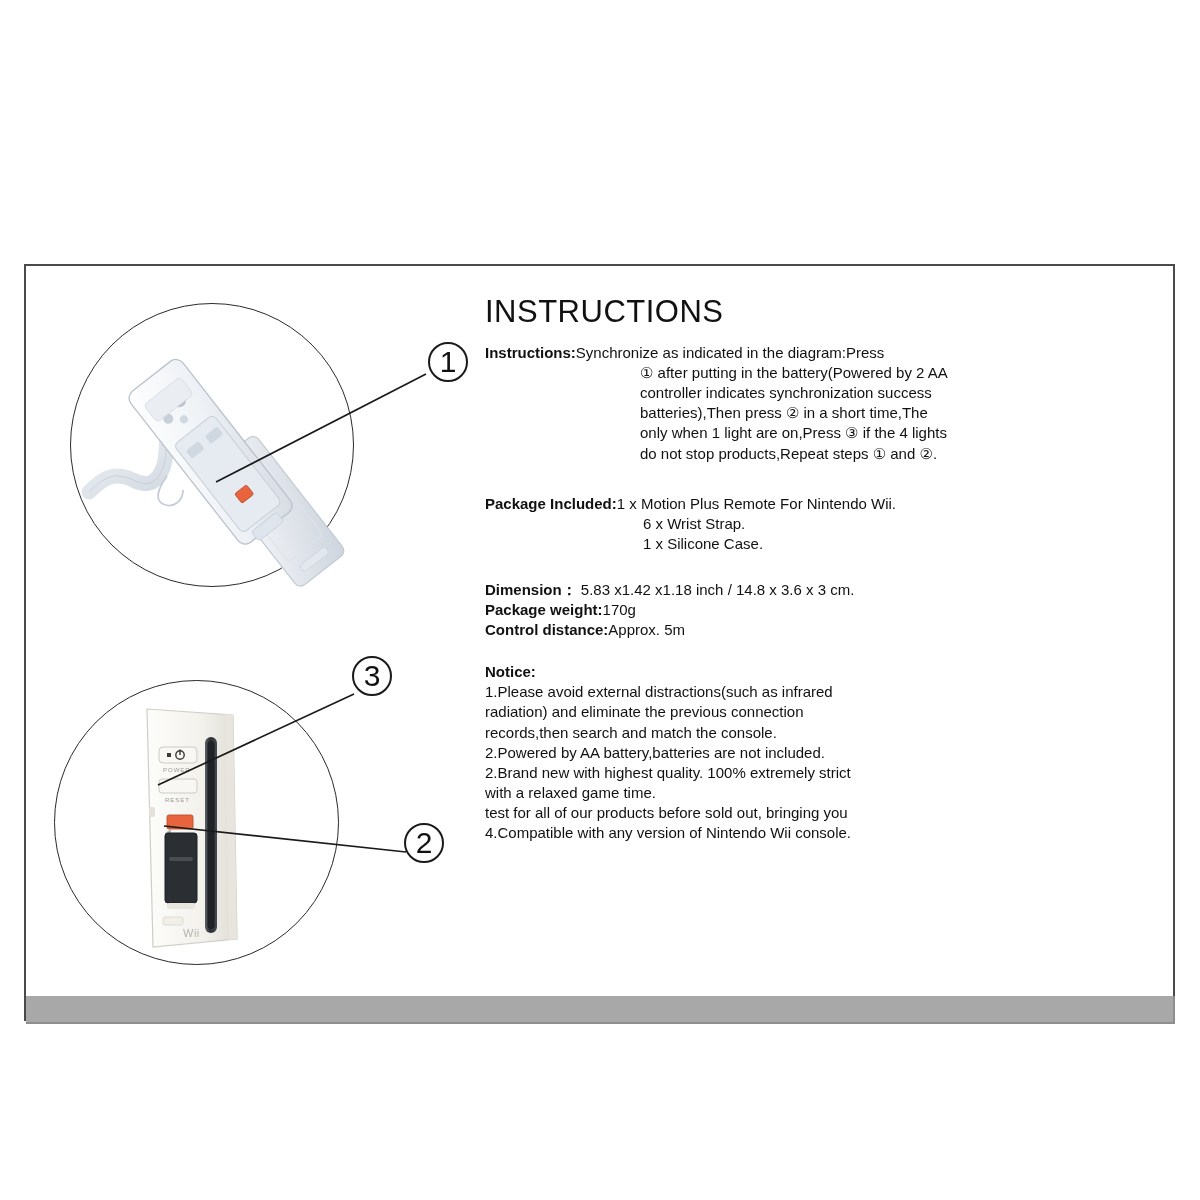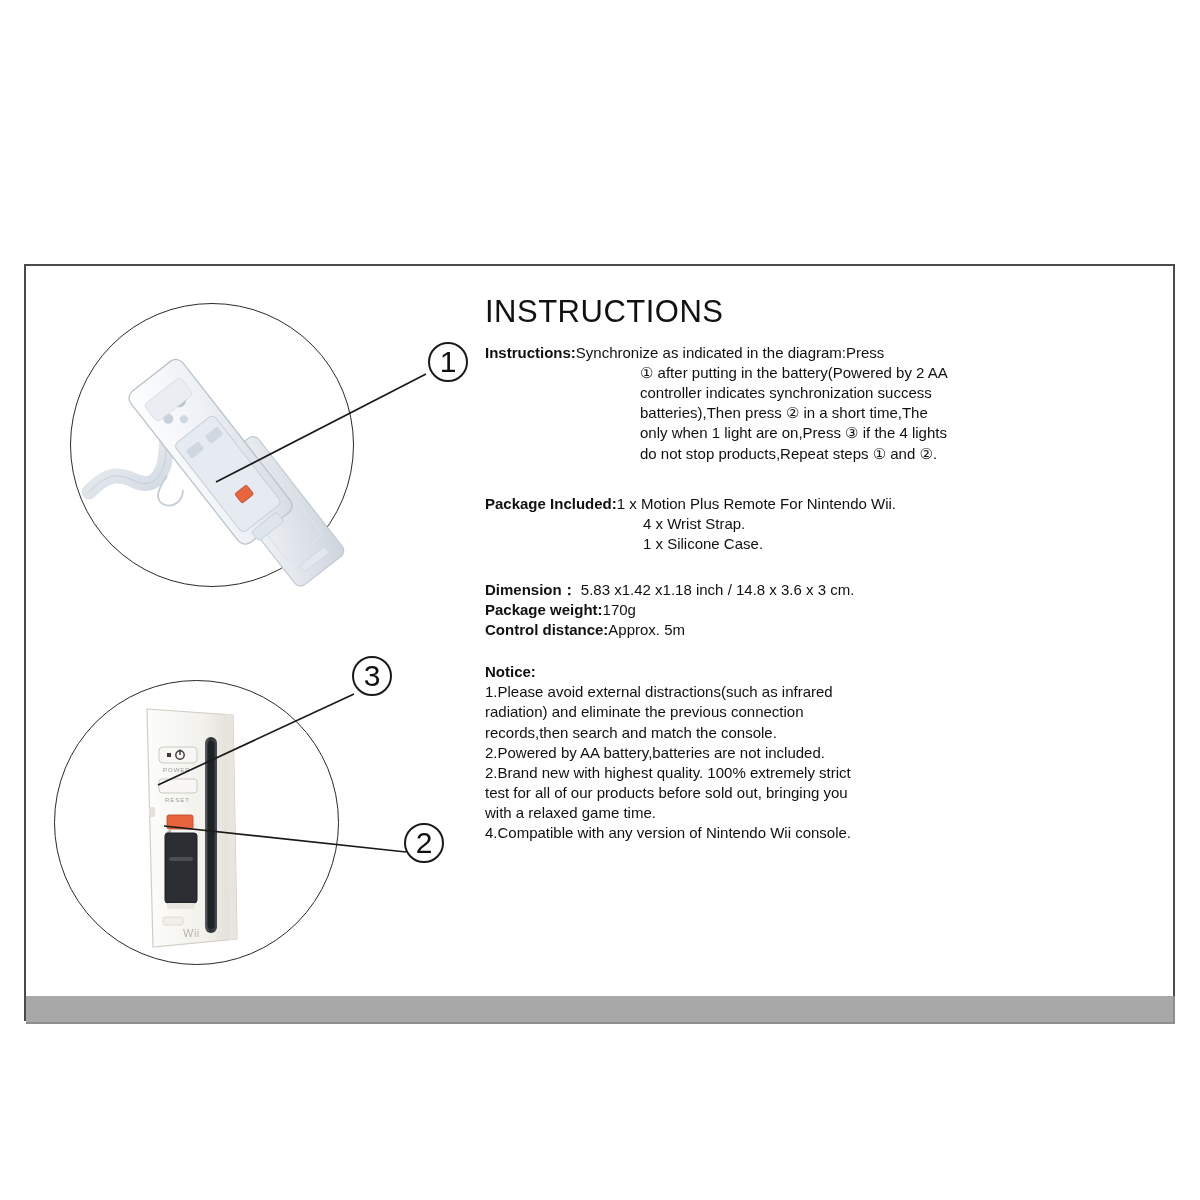--- a/index.html
+++ b/index.html
@@ -248,21 +248,21 @@
     <div class="indent-block">only when 1 light are on,Press ③ if the 4 lights</div>
     <div class="indent-block">do not stop products,Repeat steps ① and ②.</div>
   </div>
 
   <div class="gap-lg"></div>
 
   <div class="sec">
     <div>
       <span class="lbl">Package Included:</span><span>1 x Motion Plus Remote For Nintendo Wii.</span>
     </div>
-    <div class="indent-block2">4 x Wrist Strap.</div>
+    <div class="indent-block2">6 x Wrist Strap.</div>
     <div class="indent-block2">1 x Silicone Case.</div>
   </div>
 
   <div class="gap-md"></div>
 
   <div class="sec">
     <div>
       <span class="lbl">Dimension：</span><span> 5.83 x1.42 x1.18 inch / 14.8 x 3.6 x 3 cm.</span>
     </div>
     <div>
@@ -275,18 +275,18 @@
 
   <div class="gap-sm"></div>
 
   <div class="sec">
     <div class="lbl">Notice:</div>
     <div>1.Please avoid external distractions(such as infrared</div>
     <div>radiation) and eliminate the previous connection</div>
     <div>records,then search and match the console.</div>
     <div>2.Powered by AA battery,batteries are not included.</div>
     <div>2.Brand new with highest quality. 100% extremely strict</div>
+    <div>with a relaxed game time.</div>
     <div>test for all of our products before sold out, bringing you</div>
-    <div>with a relaxed game time.</div>
     <div>4.Compatible with any version of Nintendo Wii console.</div>
   </div>
 
 </div>
 
 </body></html>

